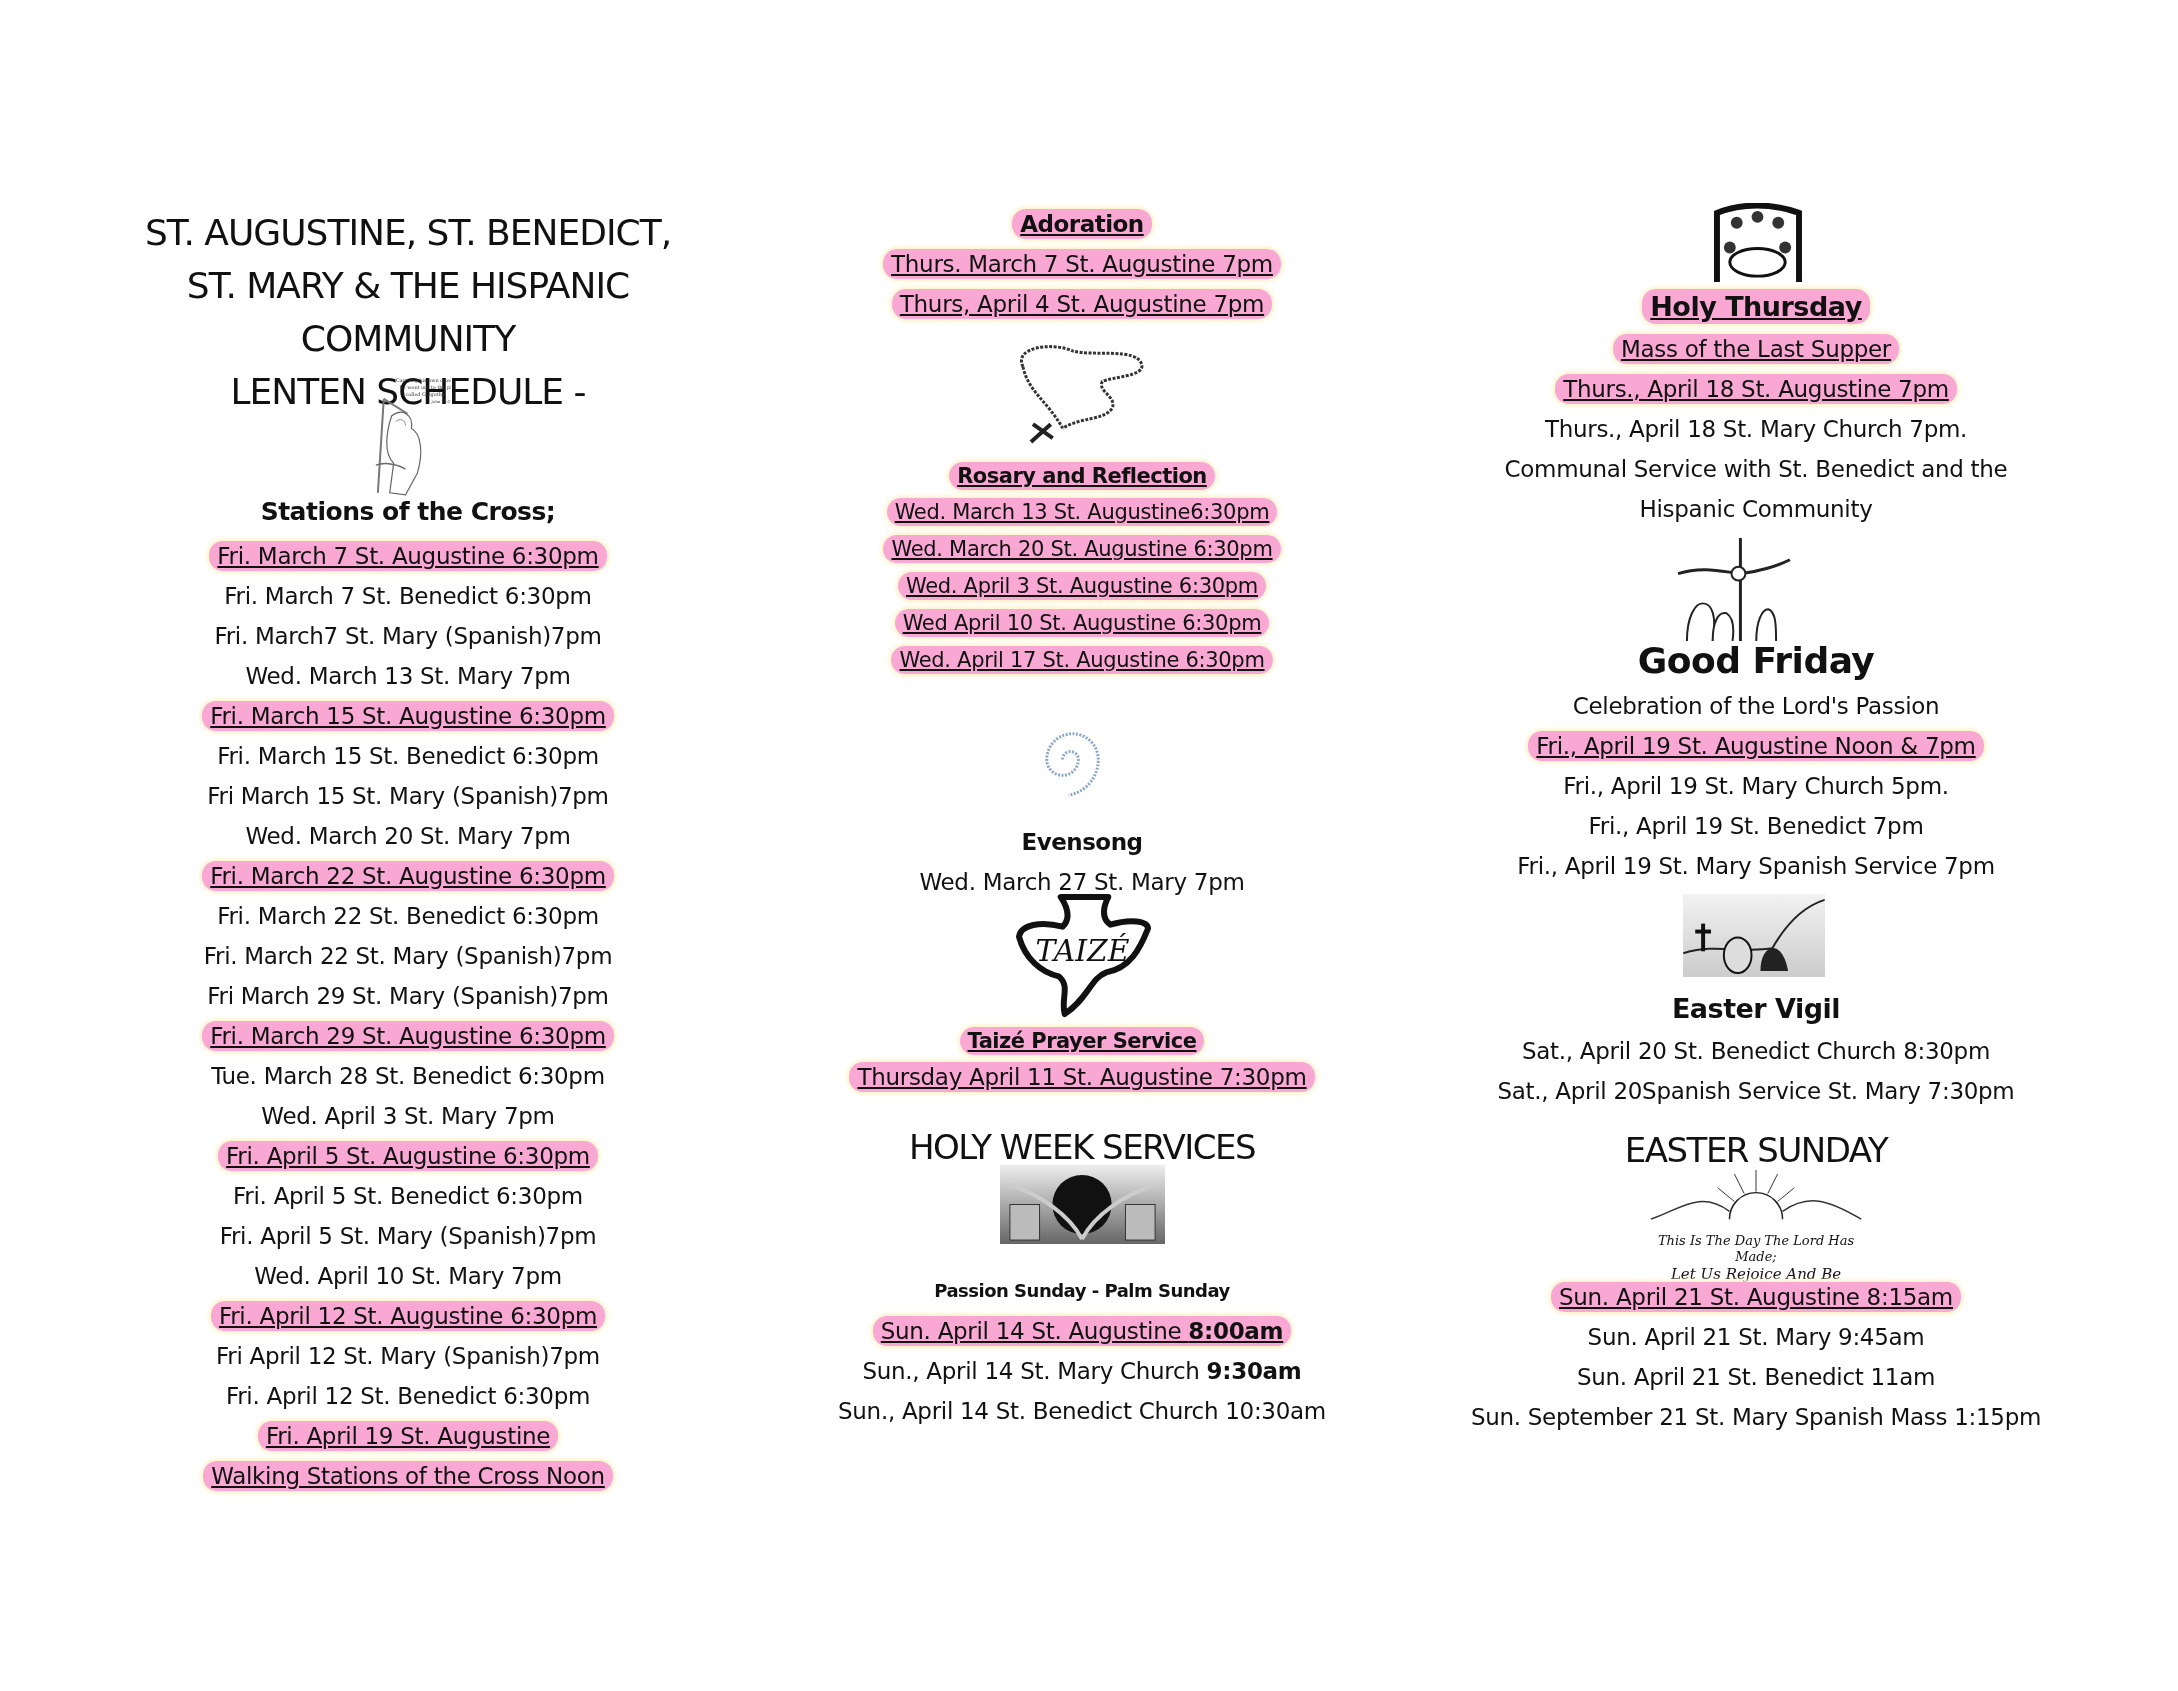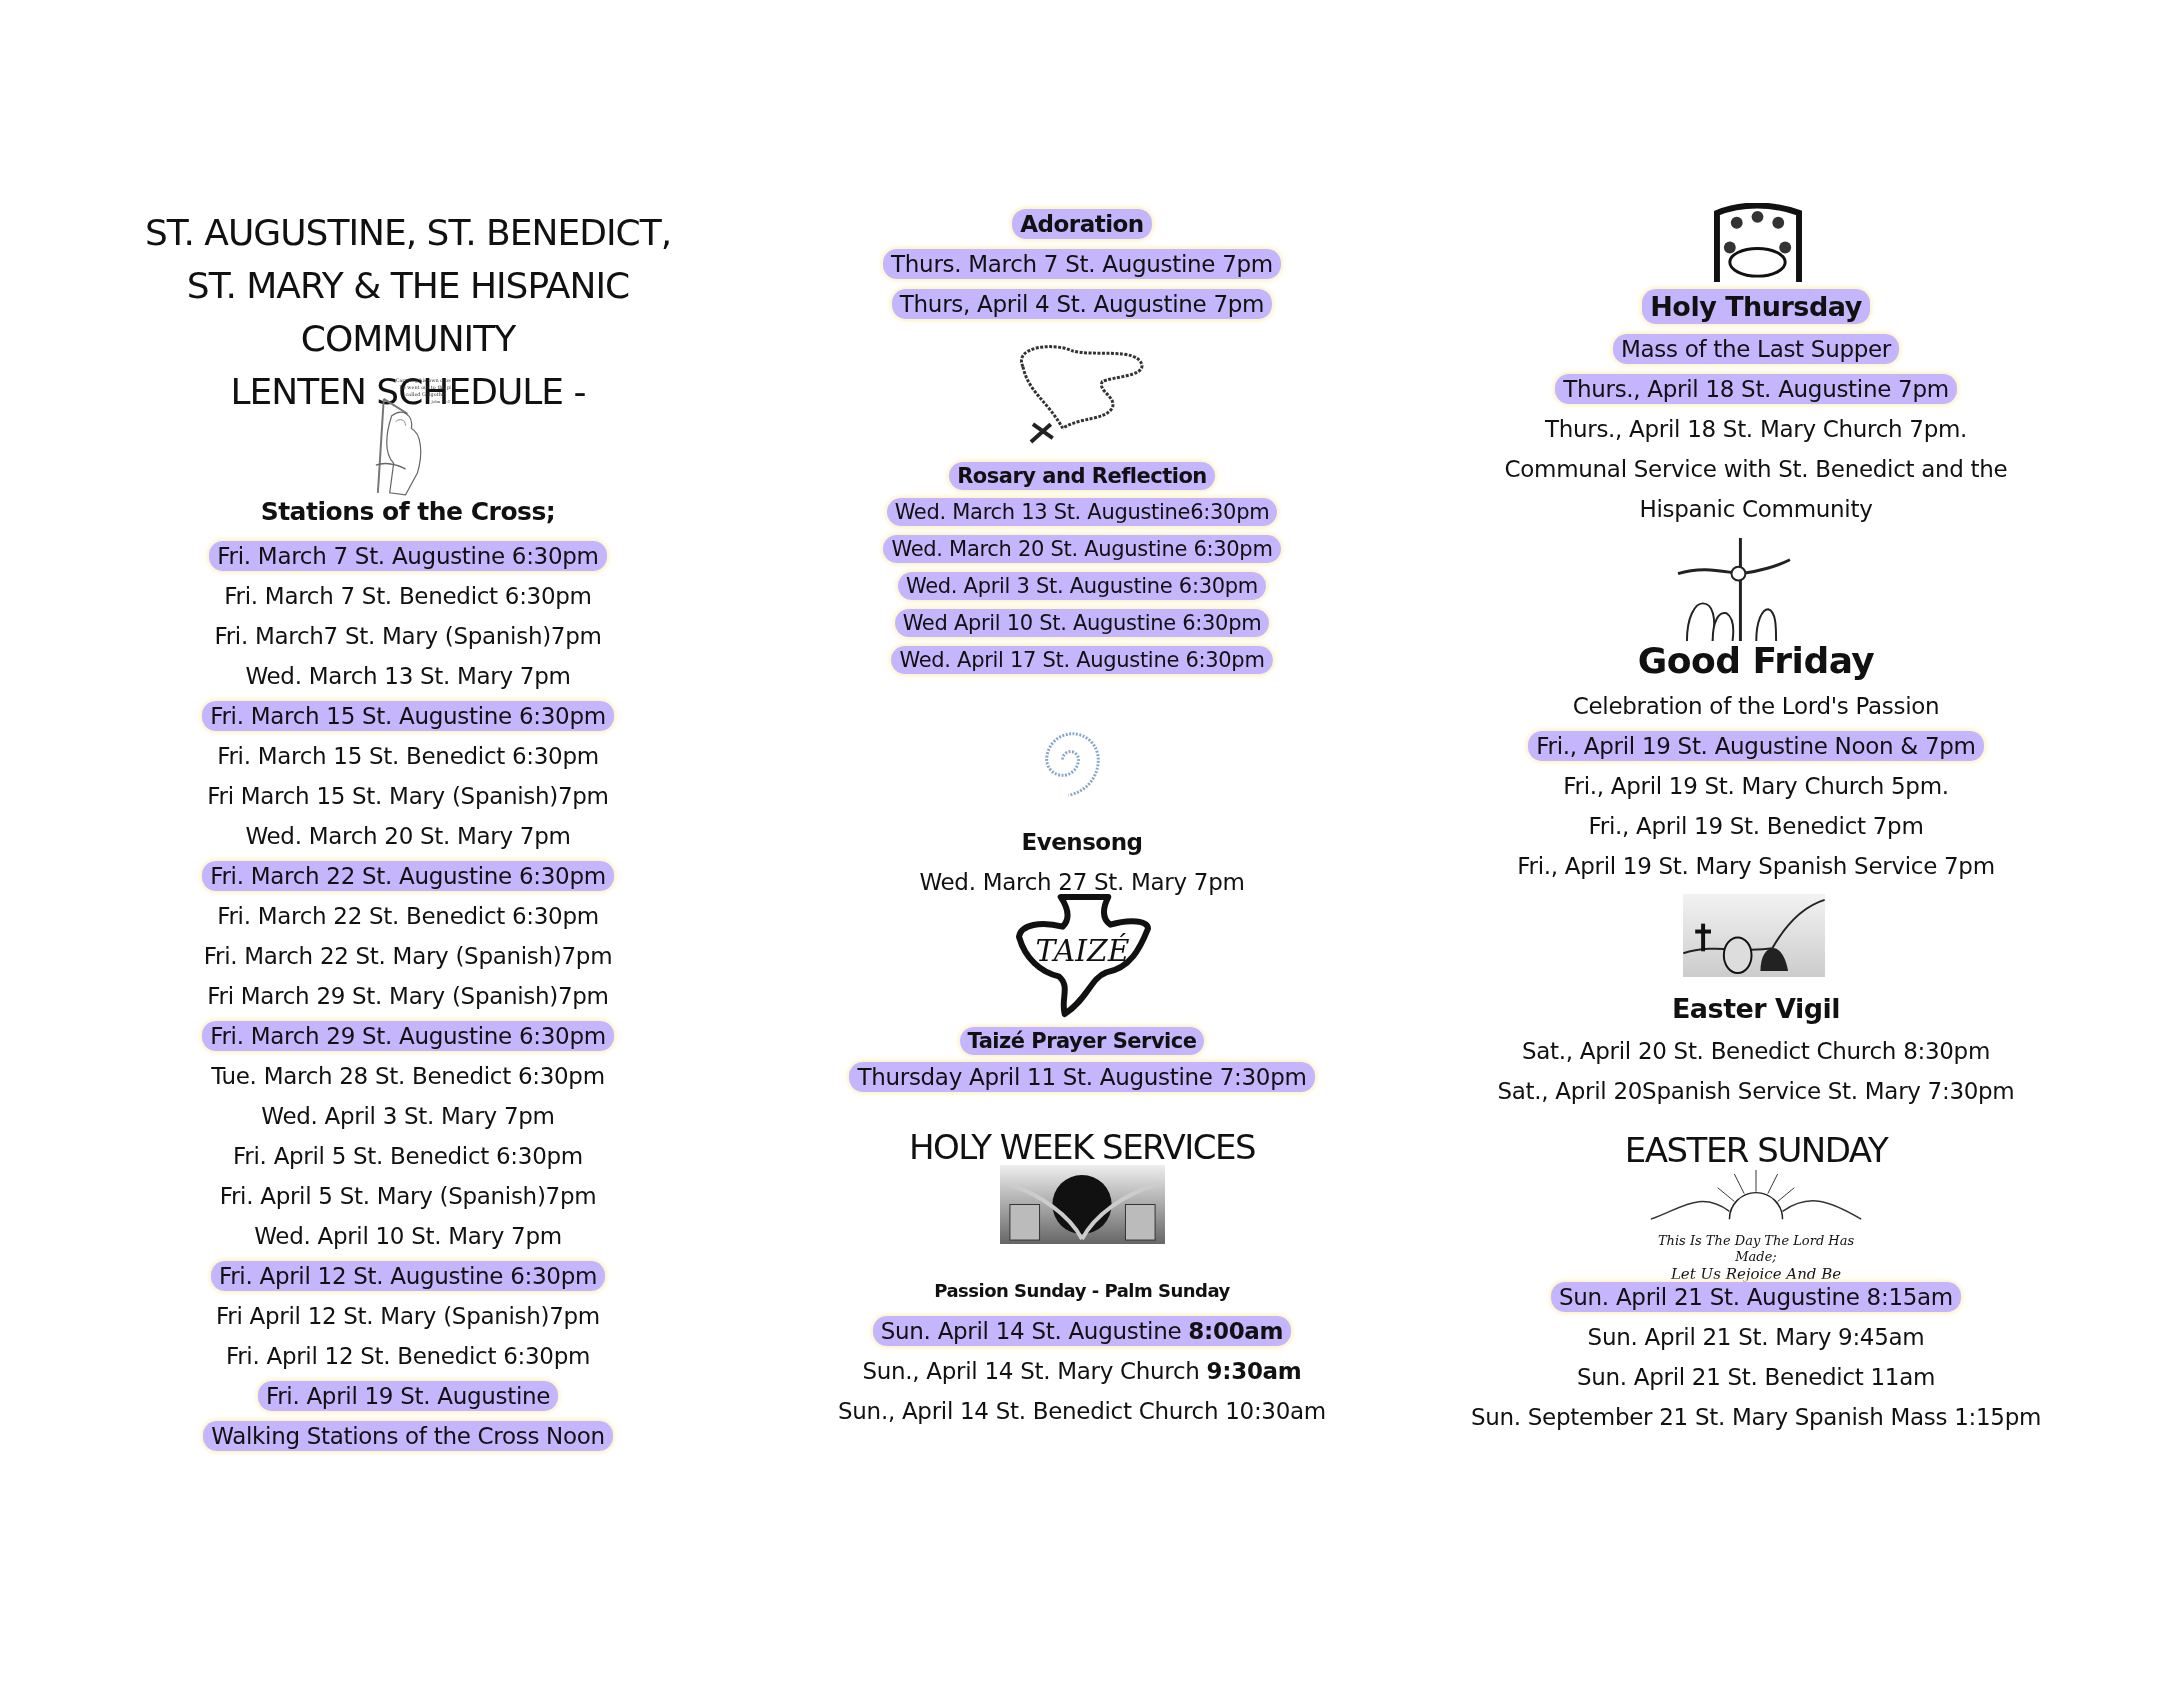--- a/index.html
+++ b/index.html
@@ -7,21 +7,21 @@
          font-family:"DejaVu Sans", sans-serif; color:#111; }
   .col { position:absolute; top:0; text-align:center; }
   #col-left  { left:111px;  width:594px; }
   #col-mid   { left:805px;  width:554px; }
   #col-right { left:1459px; width:594px; }
 
   .title { font-size:36px; line-height:44px; letter-spacing:-1px; font-weight:normal; margin:9px; }
   .heading { font-size:24px; font-weight:bold; letter-spacing:-0.5px; }
   .big-heading { font-size:34px; letter-spacing:-1.5px; }
   .line { font-size:23px; line-height:40px; white-space:nowrap; letter-spacing:-0.3px; }
-  .hl { background:#c4b5fd; border-radius:14px; padding:2px 8px; box-shadow:0 0 4px 2px #fdf1c4; }
+  .hl { background:#f9a8d4; border-radius:14px; padding:2px 8px; box-shadow:0 0 4px 2px #fdf1c4;text-decoration:underline; }
   b.time { font-weight:bold; }
 </style>
 </head>
 <body>
 
 <div class="col" id="col-left">
   <div style="position:absolute; top:202px; left:0; width:594px;">
     <h1 class="title">ST. AUGUSTINE, ST. BENEDICT,</h1>
     <h1 class="title">ST. MARY &amp; THE HISPANIC</h1>
     <h1 class="title">COMMUNITY</h1>
@@ -55,20 +55,21 @@
       <div class="line"><span>Fri. March 15 St. Benedict 6:30pm</span></div>
       <div class="line"><span>Fri March 15 St. Mary (Spanish)7pm</span></div>
       <div class="line"><span>Wed. March 20 St. Mary 7pm</span></div>
       <div class="line"><span class="hl">Fri. March 22 St. Augustine 6:30pm</span></div>
       <div class="line"><span>Fri. March 22 St. Benedict 6:30pm</span></div>
       <div class="line"><span>Fri. March 22 St. Mary (Spanish)7pm</span></div>
       <div class="line"><span>Fri March 29 St. Mary (Spanish)7pm</span></div>
       <div class="line"><span class="hl">Fri. March 29 St. Augustine 6:30pm</span></div>
       <div class="line"><span>Tue. March 28 St. Benedict 6:30pm</span></div>
       <div class="line"><span>Wed. April 3 St. Mary 7pm</span></div>
+      <div class="line"><span class="hl">Fri. April 5 St. Augustine 6:30pm</span></div>
       <div class="line"><span>Fri. April 5 St. Benedict 6:30pm</span></div>
       <div class="line"><span>Fri. April 5 St. Mary (Spanish)7pm</span></div>
       <div class="line"><span>Wed. April 10 St. Mary 7pm</span></div>
       <div class="line"><span class="hl">Fri. April 12 St. Augustine 6:30pm</span></div>
       <div class="line"><span>Fri April 12 St. Mary (Spanish)7pm</span></div>
       <div class="line"><span>Fri. April 12 St. Benedict 6:30pm</span></div>
       <div class="line"><span class="hl">Fri. April 19 St. Augustine</span></div>
       <div class="line"><span class="hl">Walking Stations of the Cross Noon</span></div>
     </div>
 </div>

